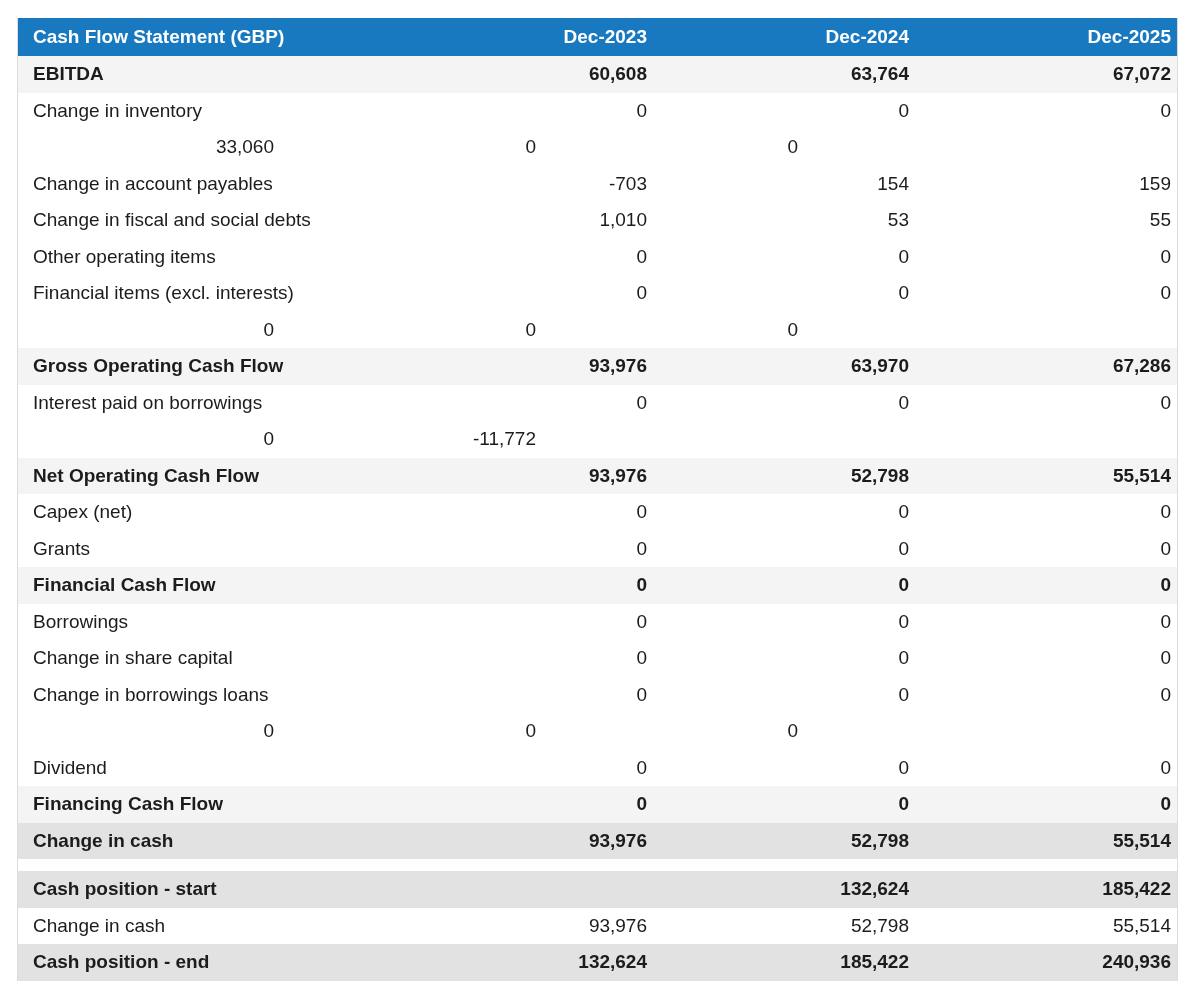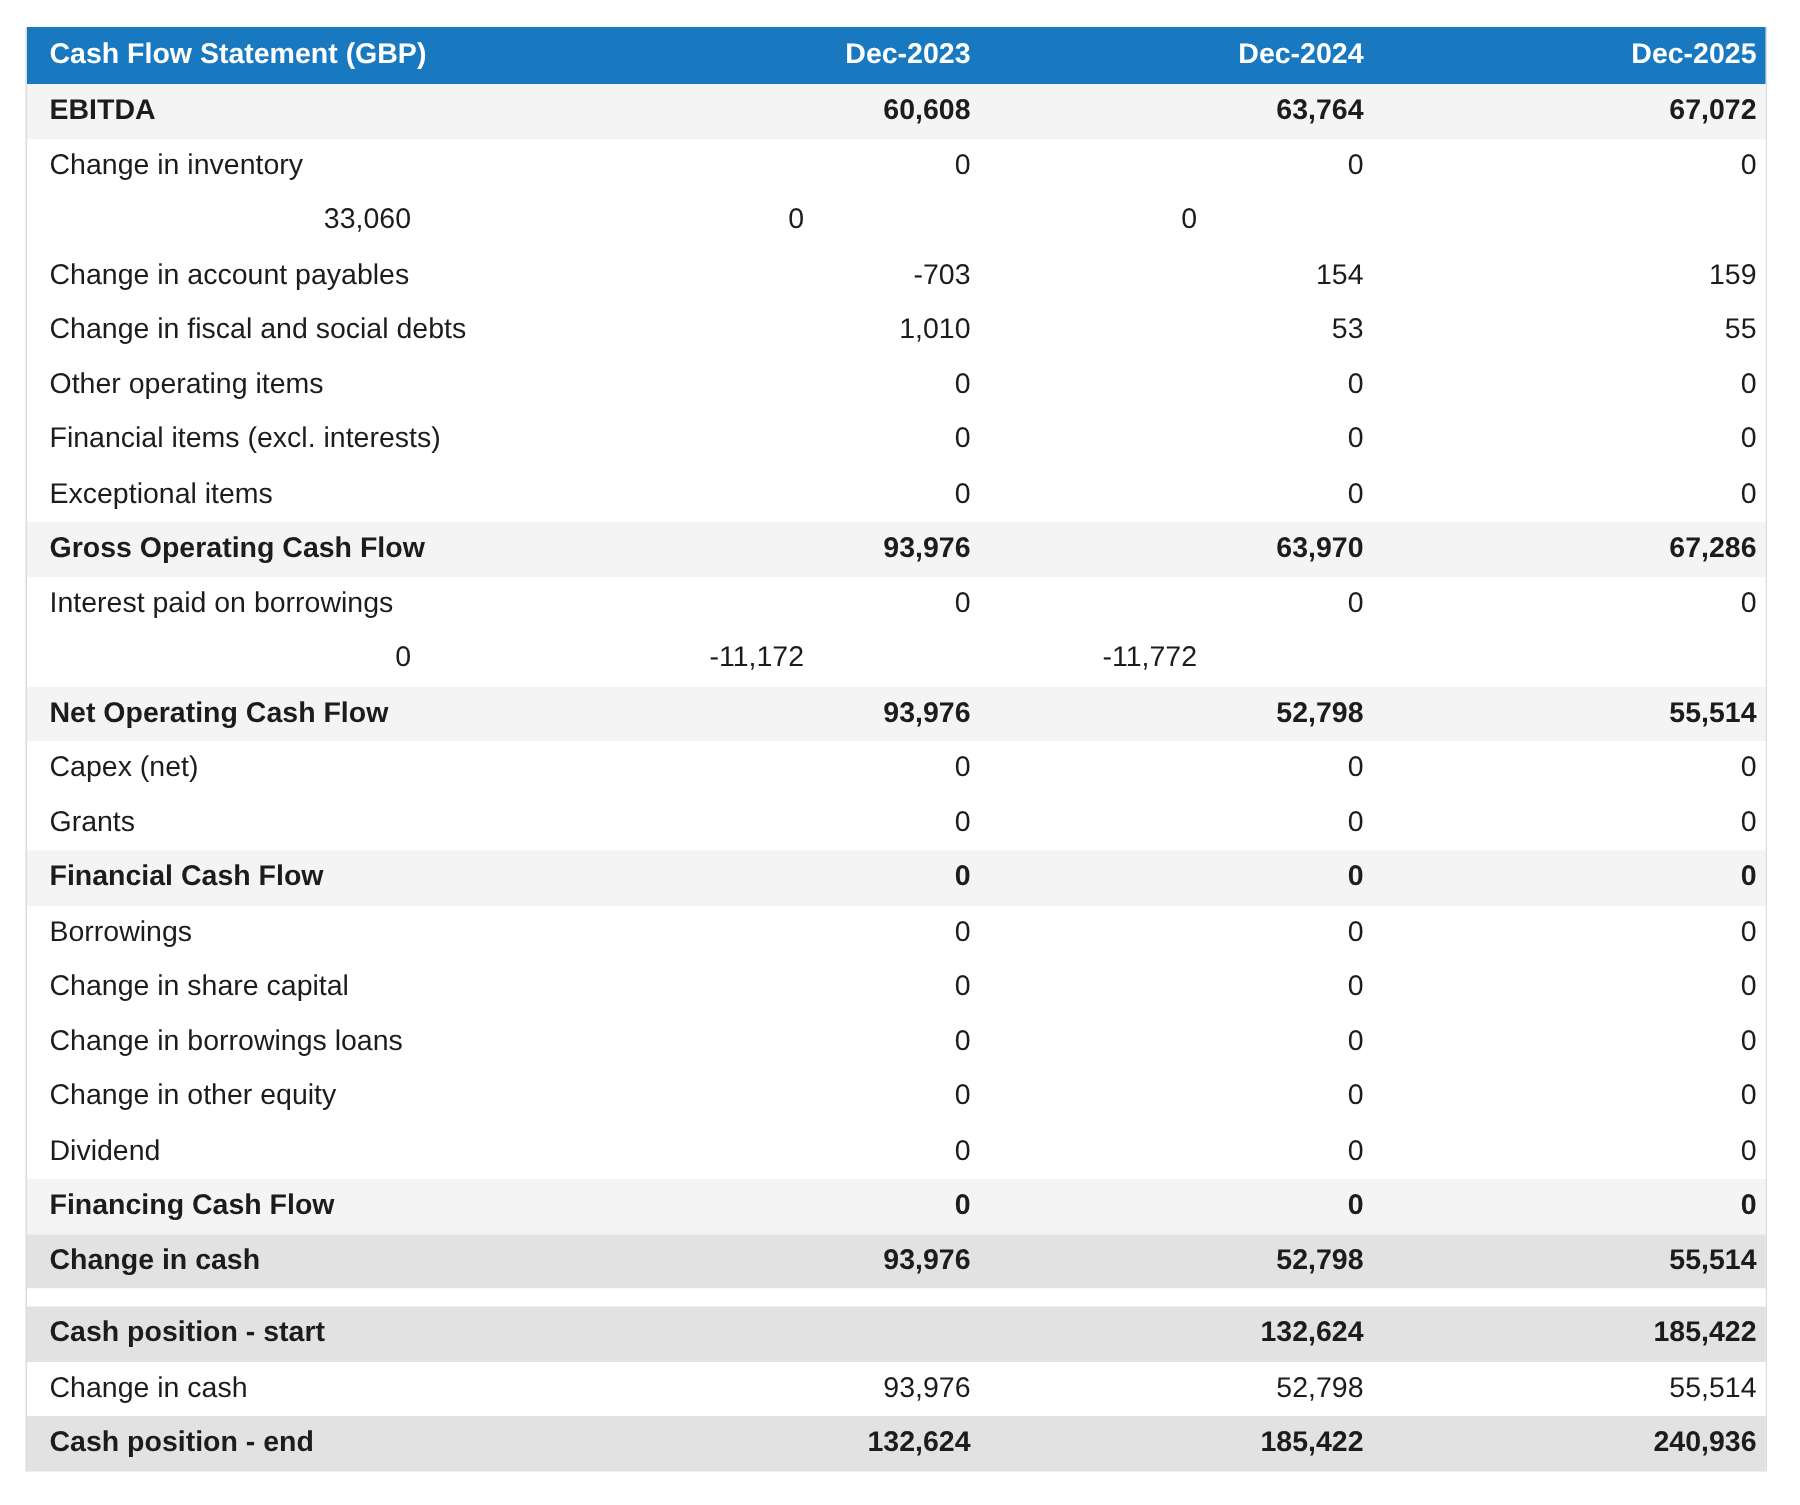--- a/index.html
+++ b/index.html
@@ -111,40 +111,38 @@
           <div class="cell num">0</div>
           <div class="cell num">0</div>
         </div>
         <div class="row normal">
           <div class="cell label">Financial items (excl. interests)</div>
           <div class="cell num">0</div>
           <div class="cell num">0</div>
           <div class="cell num">0</div>
         </div>
         <div class="row normal">
-          <div class="cell label">Exceptional items</div>
           <div class="cell num">0</div>
           <div class="cell num">0</div>
           <div class="cell num">0</div>
         </div>
         <div class="row subtotal">
           <div class="cell label">Gross Operating Cash Flow</div>
           <div class="cell num">93,976</div>
           <div class="cell num">63,970</div>
           <div class="cell num">67,286</div>
         </div>
         <div class="row normal">
           <div class="cell label">Interest paid on borrowings</div>
           <div class="cell num">0</div>
           <div class="cell num">0</div>
           <div class="cell num">0</div>
         </div>
         <div class="row normal">
           <div class="cell num">0</div>
-          <div class="cell num">-11,172</div>
           <div class="cell num">-11,772</div>
         </div>
         <div class="row subtotal">
           <div class="cell label">Net Operating Cash Flow</div>
           <div class="cell num">93,976</div>
           <div class="cell num">52,798</div>
           <div class="cell num">55,514</div>
         </div>
         <div class="row normal">
           <div class="cell label">Capex (net)</div>
@@ -176,21 +174,20 @@
           <div class="cell num">0</div>
           <div class="cell num">0</div>
         </div>
         <div class="row normal">
           <div class="cell label">Change in borrowings loans</div>
           <div class="cell num">0</div>
           <div class="cell num">0</div>
           <div class="cell num">0</div>
         </div>
         <div class="row normal">
-          <div class="cell label">Change in other equity</div>
           <div class="cell num">0</div>
           <div class="cell num">0</div>
           <div class="cell num">0</div>
         </div>
         <div class="row normal">
           <div class="cell label">Dividend</div>
           <div class="cell num">0</div>
           <div class="cell num">0</div>
           <div class="cell num">0</div>
         </div>

